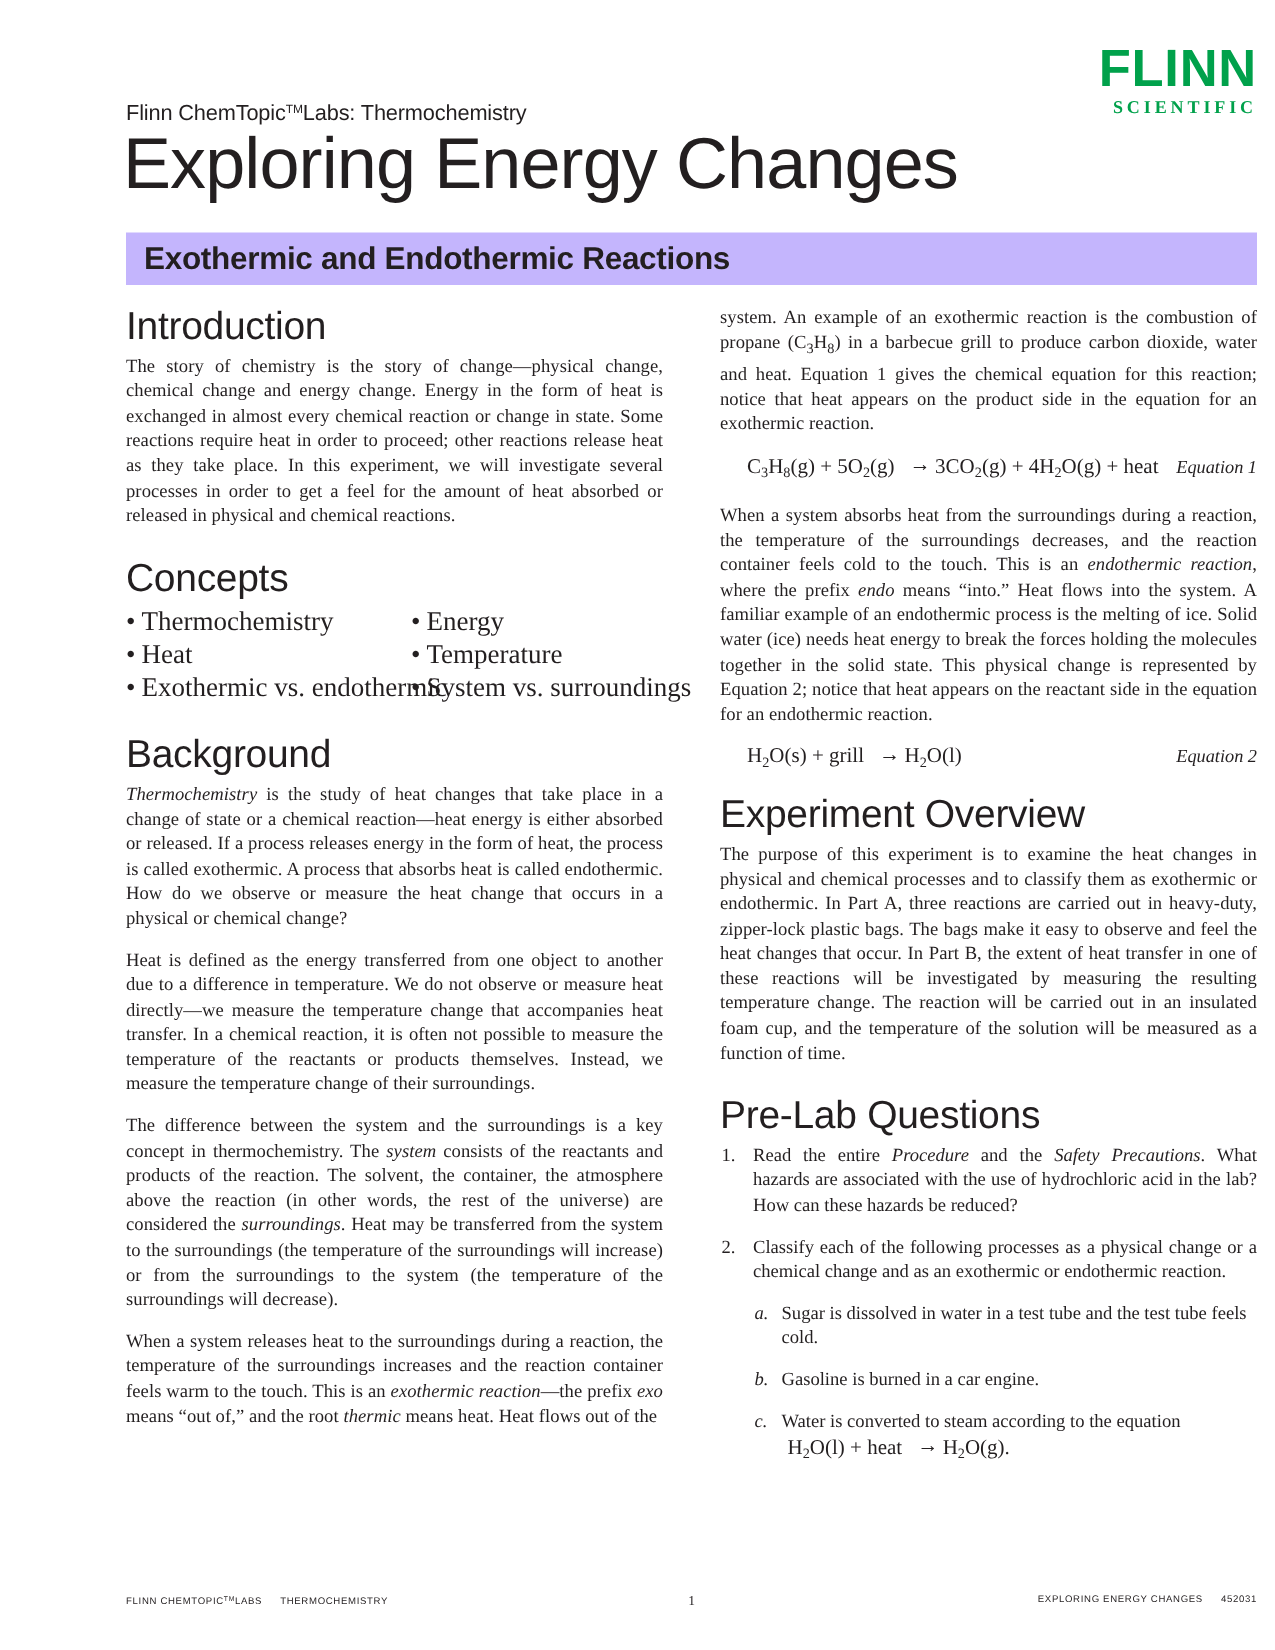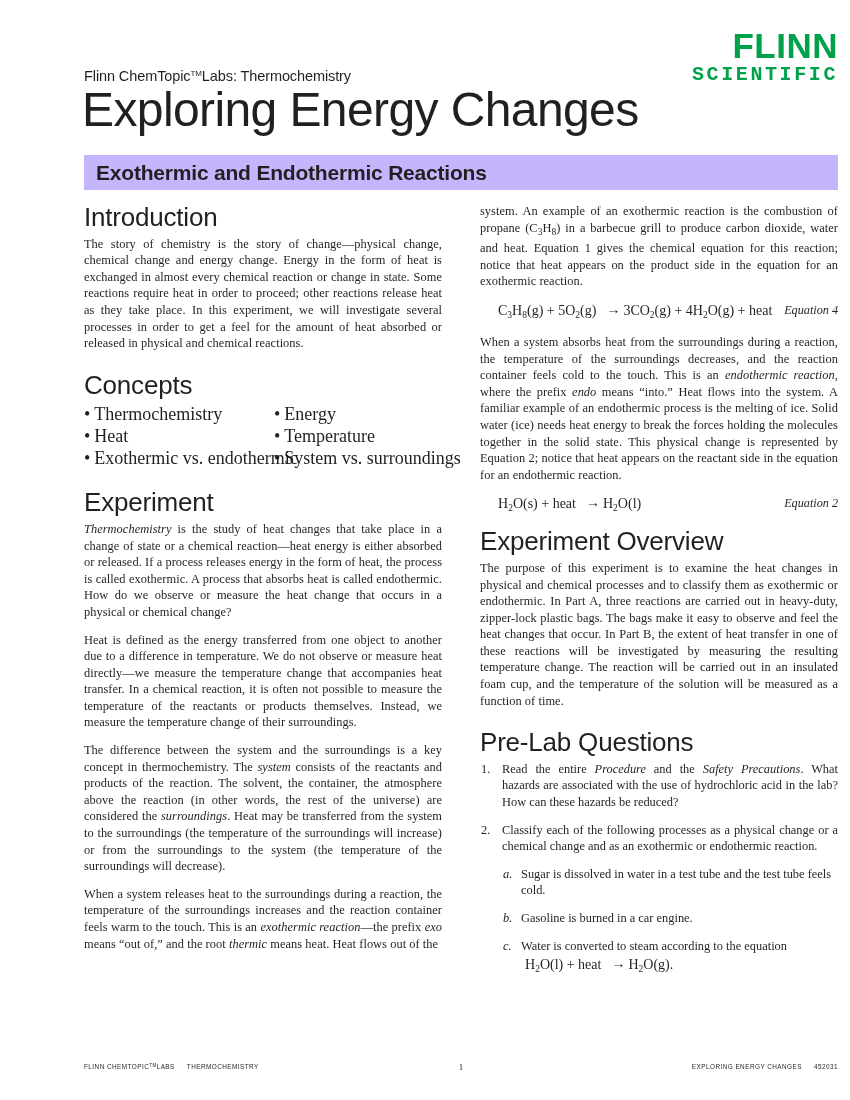--- a/index.html
+++ b/index.html
@@ -43,23 +43,23 @@
   }
   .brand-flinn {
     font-family: "Liberation Sans", "DejaVu Sans", sans-serif;
     font-weight: bold;
     font-size: 35px;
     letter-spacing: 0.5px;
     color: #00a14b;
     display: block;
   }
   .brand-scientific {
-    font-family: Liberation Mono, monospace;
+    font-family: Liberation Serif, serif;
     font-weight: bold;
-    font-size: 20px;
+    font-size: 12px;
     letter-spacing: 2.6px;
     color: #00a14b;
     display: block;
     margin-top: 2px;
   }
   .kicker {
     position: absolute;
     left: 0;
     top: 44px;
     font-family: "Liberation Sans", "DejaVu Sans", sans-serif;
@@ -283,40 +283,40 @@
     <h2 class="section spaced">Concepts</h2>
     <div class="concepts">
       <div class="concept-item"><span class="bullet">•</span><span>Thermochemistry</span></div>
       <div class="concept-item"><span class="bullet">•</span><span>Heat</span></div>
       <div class="concept-item"><span class="bullet">•</span><span>Exothermic vs. endothermic</span></div>
       <div class="concept-item"><span class="bullet">•</span><span>Energy</span></div>
       <div class="concept-item"><span class="bullet">•</span><span>Temperature</span></div>
       <div class="concept-item"><span class="bullet">•</span><span>System vs. surroundings</span></div>
     </div>
 
-    <h2 class="section spaced">Experiment</h2>
+    <h2 class="section spaced">Background</h2>
     <p class="body"><em>Thermochemistry</em><span> is the study of heat changes that take place in a change of state or a chemical reaction—heat energy is either absorbed or released. If a process releases energy in the form of heat, the process is called exothermic. A process that absorbs heat is called endothermic. How do we observe or measure the heat change that occurs in a physical or chemical change?</span></p>
     <p class="body">Heat is defined as the energy transferred from one object to another due to a difference in temperature. We do not observe or measure heat directly—we measure the temperature change that accompanies heat transfer. In a chemical reaction, it is often not possible to measure the temperature of the reactants or products themselves. Instead, we measure the temperature change of their surroundings.</p>
     <p class="body"><span>The difference between the system and the surroundings is a key concept in thermochemistry. The </span><em>system</em><span> consists of the reactants and products of the reaction. The solvent, the container, the atmosphere above the reaction (in other words, the rest of the universe) are considered the </span><em>surroundings</em><span>. Heat may be transferred from the system to the surroundings (the temperature of the surroundings will increase) or from the surroundings to the system (the temperature of the surroundings will decrease).</span></p>
     <p class="body tight"><span>When a system releases heat to the surroundings during a reaction, the temperature of the surroundings increases and the reaction container feels warm to the touch. This is an </span><em>exothermic reaction</em><span>—the prefix </span><em>exo</em><span> means “out of,” and the root </span><em>thermic</em><span> means heat. Heat flows out of the</span></p>
   </div>
 
   <div class="col col-right">
 
     <p class="body"><span>system. An example of an exothermic reaction is the combustion of propane (C</span><sub style="font-size:9.5px;vertical-align:-3px;">3</sub><span>H</span><sub style="font-size:9.5px;vertical-align:-3px;">8</sub><span>) in a barbecue grill to produce carbon dioxide, water and heat. Equation 1 gives the chemical equation for this reaction; notice that heat appears on the product side in the equation for an exothermic reaction.</span></p>
 
     <div class="equation-row">
       <div class="equation"><span>C</span><sub>3</sub><span>H</span><sub>8</sub><span>(g) + 5O</span><sub>2</sub><span>(g)</span><span class="arrow">→</span><span>3CO</span><sub>2</sub><span>(g) + 4H</span><sub>2</sub><span>O(g) + heat</span></div>
-      <div class="eq-label">Equation 4</div>
+      <div class="eq-label">Equation 1</div>
     </div>
 
     <p class="body"><span>When a system absorbs heat from the surroundings during a reaction, the temperature of the surroundings decreases, and the reaction container feels cold to the touch. This is an </span><em>endothermic reaction</em><span>, where the prefix </span><em>endo</em><span> means “into.” Heat flows into the system. A familiar example of an endothermic process is the melting of ice. Solid water (ice) needs heat energy to break the forces holding the molecules together in the solid state. This physical change is represented by Equation 2; notice that heat appears on the reactant side in the equation for an endothermic reaction.</span></p>
 
     <div class="equation-row">
-      <div class="equation"><span>H</span><sub>2</sub><span>O(s)  +  heat</span><span class="arrow">→</span><span>H</span><sub>2</sub><span>O(l)</span></div>
+      <div class="equation"><span>H</span><sub>2</sub><span>O(s)  +  grill</span><span class="arrow">→</span><span>H</span><sub>2</sub><span>O(l)</span></div>
       <div class="eq-label">Equation 2</div>
     </div>
 
     <h2 class="section">Experiment Overview</h2>
     <p class="body">The purpose of this experiment is to examine the heat changes in physical and chemical processes and to classify them as exothermic or endothermic. In Part A, three reactions are carried out in heavy-duty, zipper-lock plastic bags. The bags make it easy to observe and feel the heat changes that occur. In Part B, the extent of heat transfer in one of these reactions will be investigated by measuring the resulting temperature change. The reaction will be carried out in an insulated foam cup, and the temperature of the solution will be measured as a function of time.</p>
 
     <h2 class="section spaced">Pre-Lab Questions</h2>
     <ol class="questions">
       <li>
         <span class="marker">1.</span><span>Read the entire </span><em>Procedure</em><span> and the </span><em>Safety Precautions</em><span>. What hazards are associated with the use of hydrochloric acid in the lab? How can these hazards be reduced?</span>

